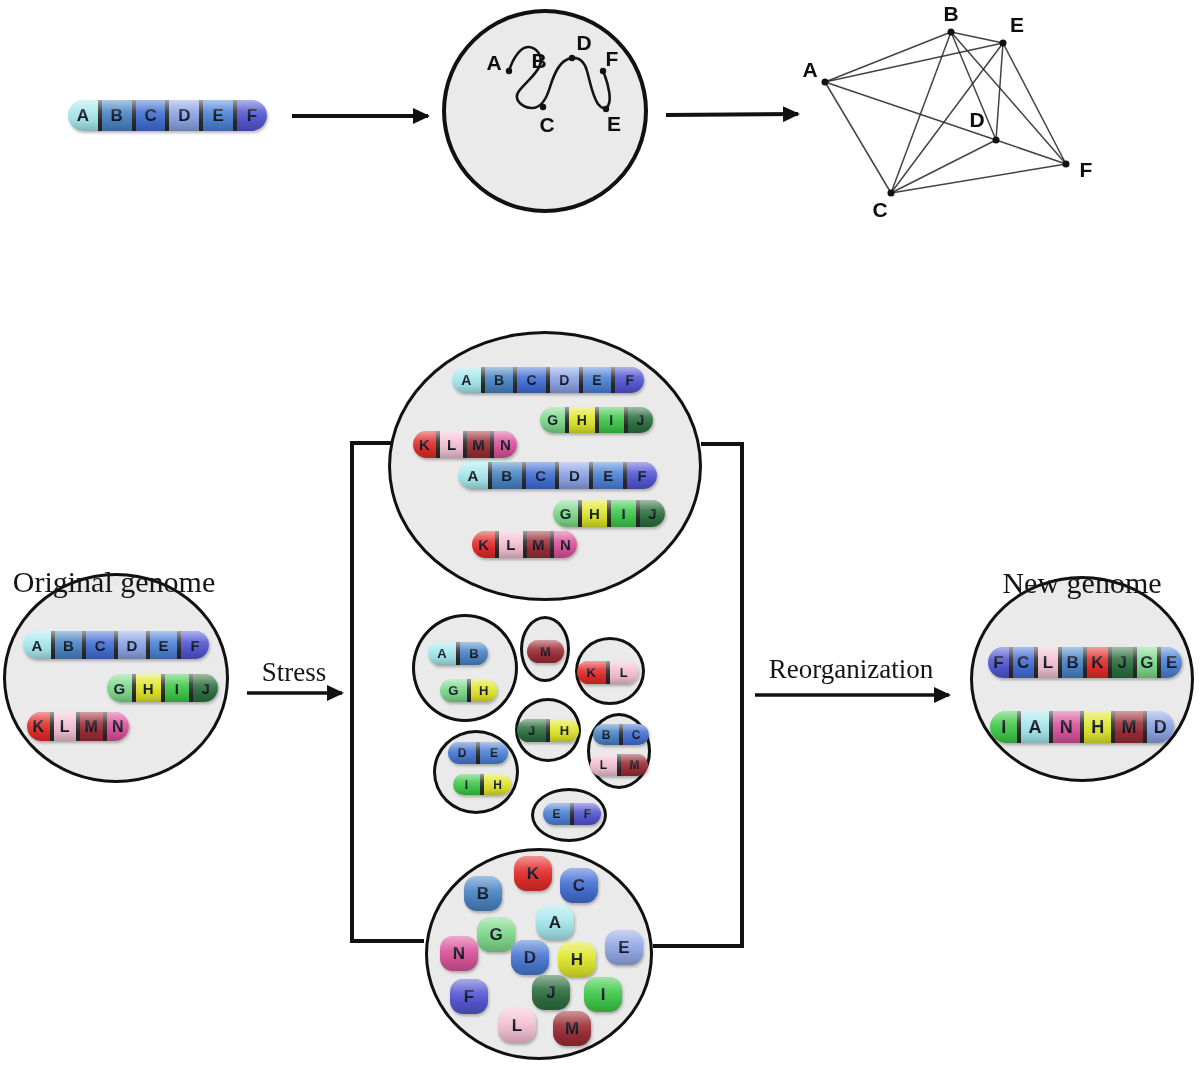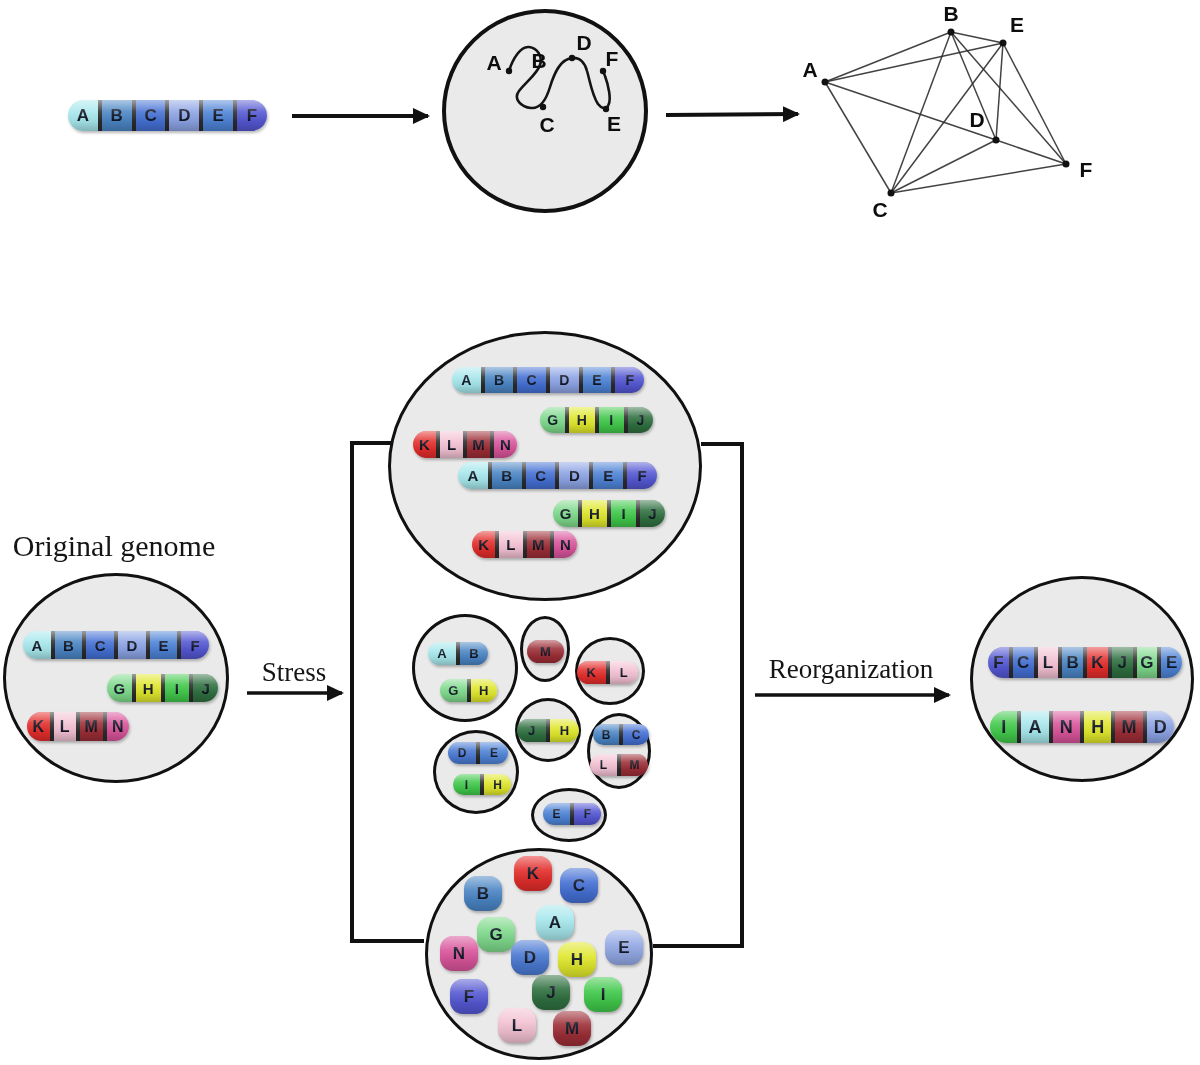--- a/index.html
+++ b/index.html
@@ -18,21 +18,21 @@
                   rgba(0,0,0,.06) 70%,rgba(0,0,0,.22) 100%);}
   .blob{position:absolute;display:flex;align-items:center;justify-content:center;
         border-radius:13px;z-index:3;box-shadow:1px 2px 3px rgba(0,0,0,.28);}
   .blob span{font-weight:700;color:#0c1220;font-size:17px;line-height:1;}
   .blob .gloss{position:absolute;left:0;top:0;right:0;bottom:0;border-radius:13px;pointer-events:none;
        background:linear-gradient(180deg,rgba(255,255,255,.5) 0%,rgba(255,255,255,.1) 40%,
                   rgba(0,0,0,.08) 72%,rgba(0,0,0,.2) 100%);}
   svg#lines{position:absolute;left:0;top:0;z-index:2;}
   .label{position:absolute;transform:translate(-50%,-50%);white-space:nowrap;z-index:4;
          font-family:"Liberation Serif",serif;color:#151515;}
-  .label.lg{font-size:30px;}
+  .label.lg{font-size:30px;margin-top:36px;}
   .label.md{font-size:27px;}
   #lbl-og{left:114px;top:546px;}
   #lbl-ng{left:1082px;top:547px;}
   #lbl-stress{left:294px;top:672px;}
   #lbl-reorg{left:851px;top:669px;}
 </style>
 </head>
 <body>
 
 <div id="stage">
@@ -81,20 +81,21 @@
       <circle cx="891" cy="193" r="3.5" fill="#111"></circle>
       <text x="880" y="210" text-anchor="middle" dy="0.35em" font-family="&quot;Liberation Sans&quot;,sans-serif" font-size="21" font-weight="700" fill="#0d0d0d">C</text>
       <circle cx="996" cy="140" r="3.5" fill="#111"></circle>
       <text x="977" y="120" text-anchor="middle" dy="0.35em" font-family="&quot;Liberation Sans&quot;,sans-serif" font-size="21" font-weight="700" fill="#0d0d0d">D</text>
       <circle cx="1003" cy="43" r="3.5" fill="#111"></circle>
       <text x="1017" y="25" text-anchor="middle" dy="0.35em" font-family="&quot;Liberation Sans&quot;,sans-serif" font-size="21" font-weight="700" fill="#0d0d0d">E</text>
       <circle cx="1066" cy="164" r="3.5" fill="#111"></circle>
       <text x="1086" y="170" text-anchor="middle" dy="0.35em" font-family="&quot;Liberation Sans&quot;,sans-serif" font-size="21" font-weight="700" fill="#0d0d0d">F</text>
     </svg>
   <div class="label lg" id="lbl-og">Original genome</div>
+  <div class="label lg" id="lbl-ng">New genome</div>
   <div class="label md" id="lbl-stress">Stress</div>
   <div class="label md" id="lbl-reorg">Reorganization</div>
 <div class="circle" style="left: 442px; top: 9px; width: 206px; height: 204px; border-width: 4px;"></div>
     <div class="circle" style="left: 3px; top: 573px; width: 226px; height: 210px; border-width: 3.5px;"></div>
     <div class="circle" style="left: 388px; top: 331px; width: 314px; height: 270px; border-width: 3.5px;"></div>
     <div class="circle" style="left: 412px; top: 614px; width: 106px; height: 108px; border-width: 3px;"></div>
     <div class="circle" style="left: 520px; top: 616px; width: 50px; height: 66px; border-width: 3px;"></div>
     <div class="circle" style="left: 575px; top: 637px; width: 70px; height: 68px; border-width: 3px;"></div>
     <div class="circle" style="left: 515px; top: 698px; width: 66px; height: 64px; border-width: 3px;"></div>
     <div class="circle" style="left: 587px; top: 713px; width: 64px; height: 76px; border-width: 3px;"></div>

